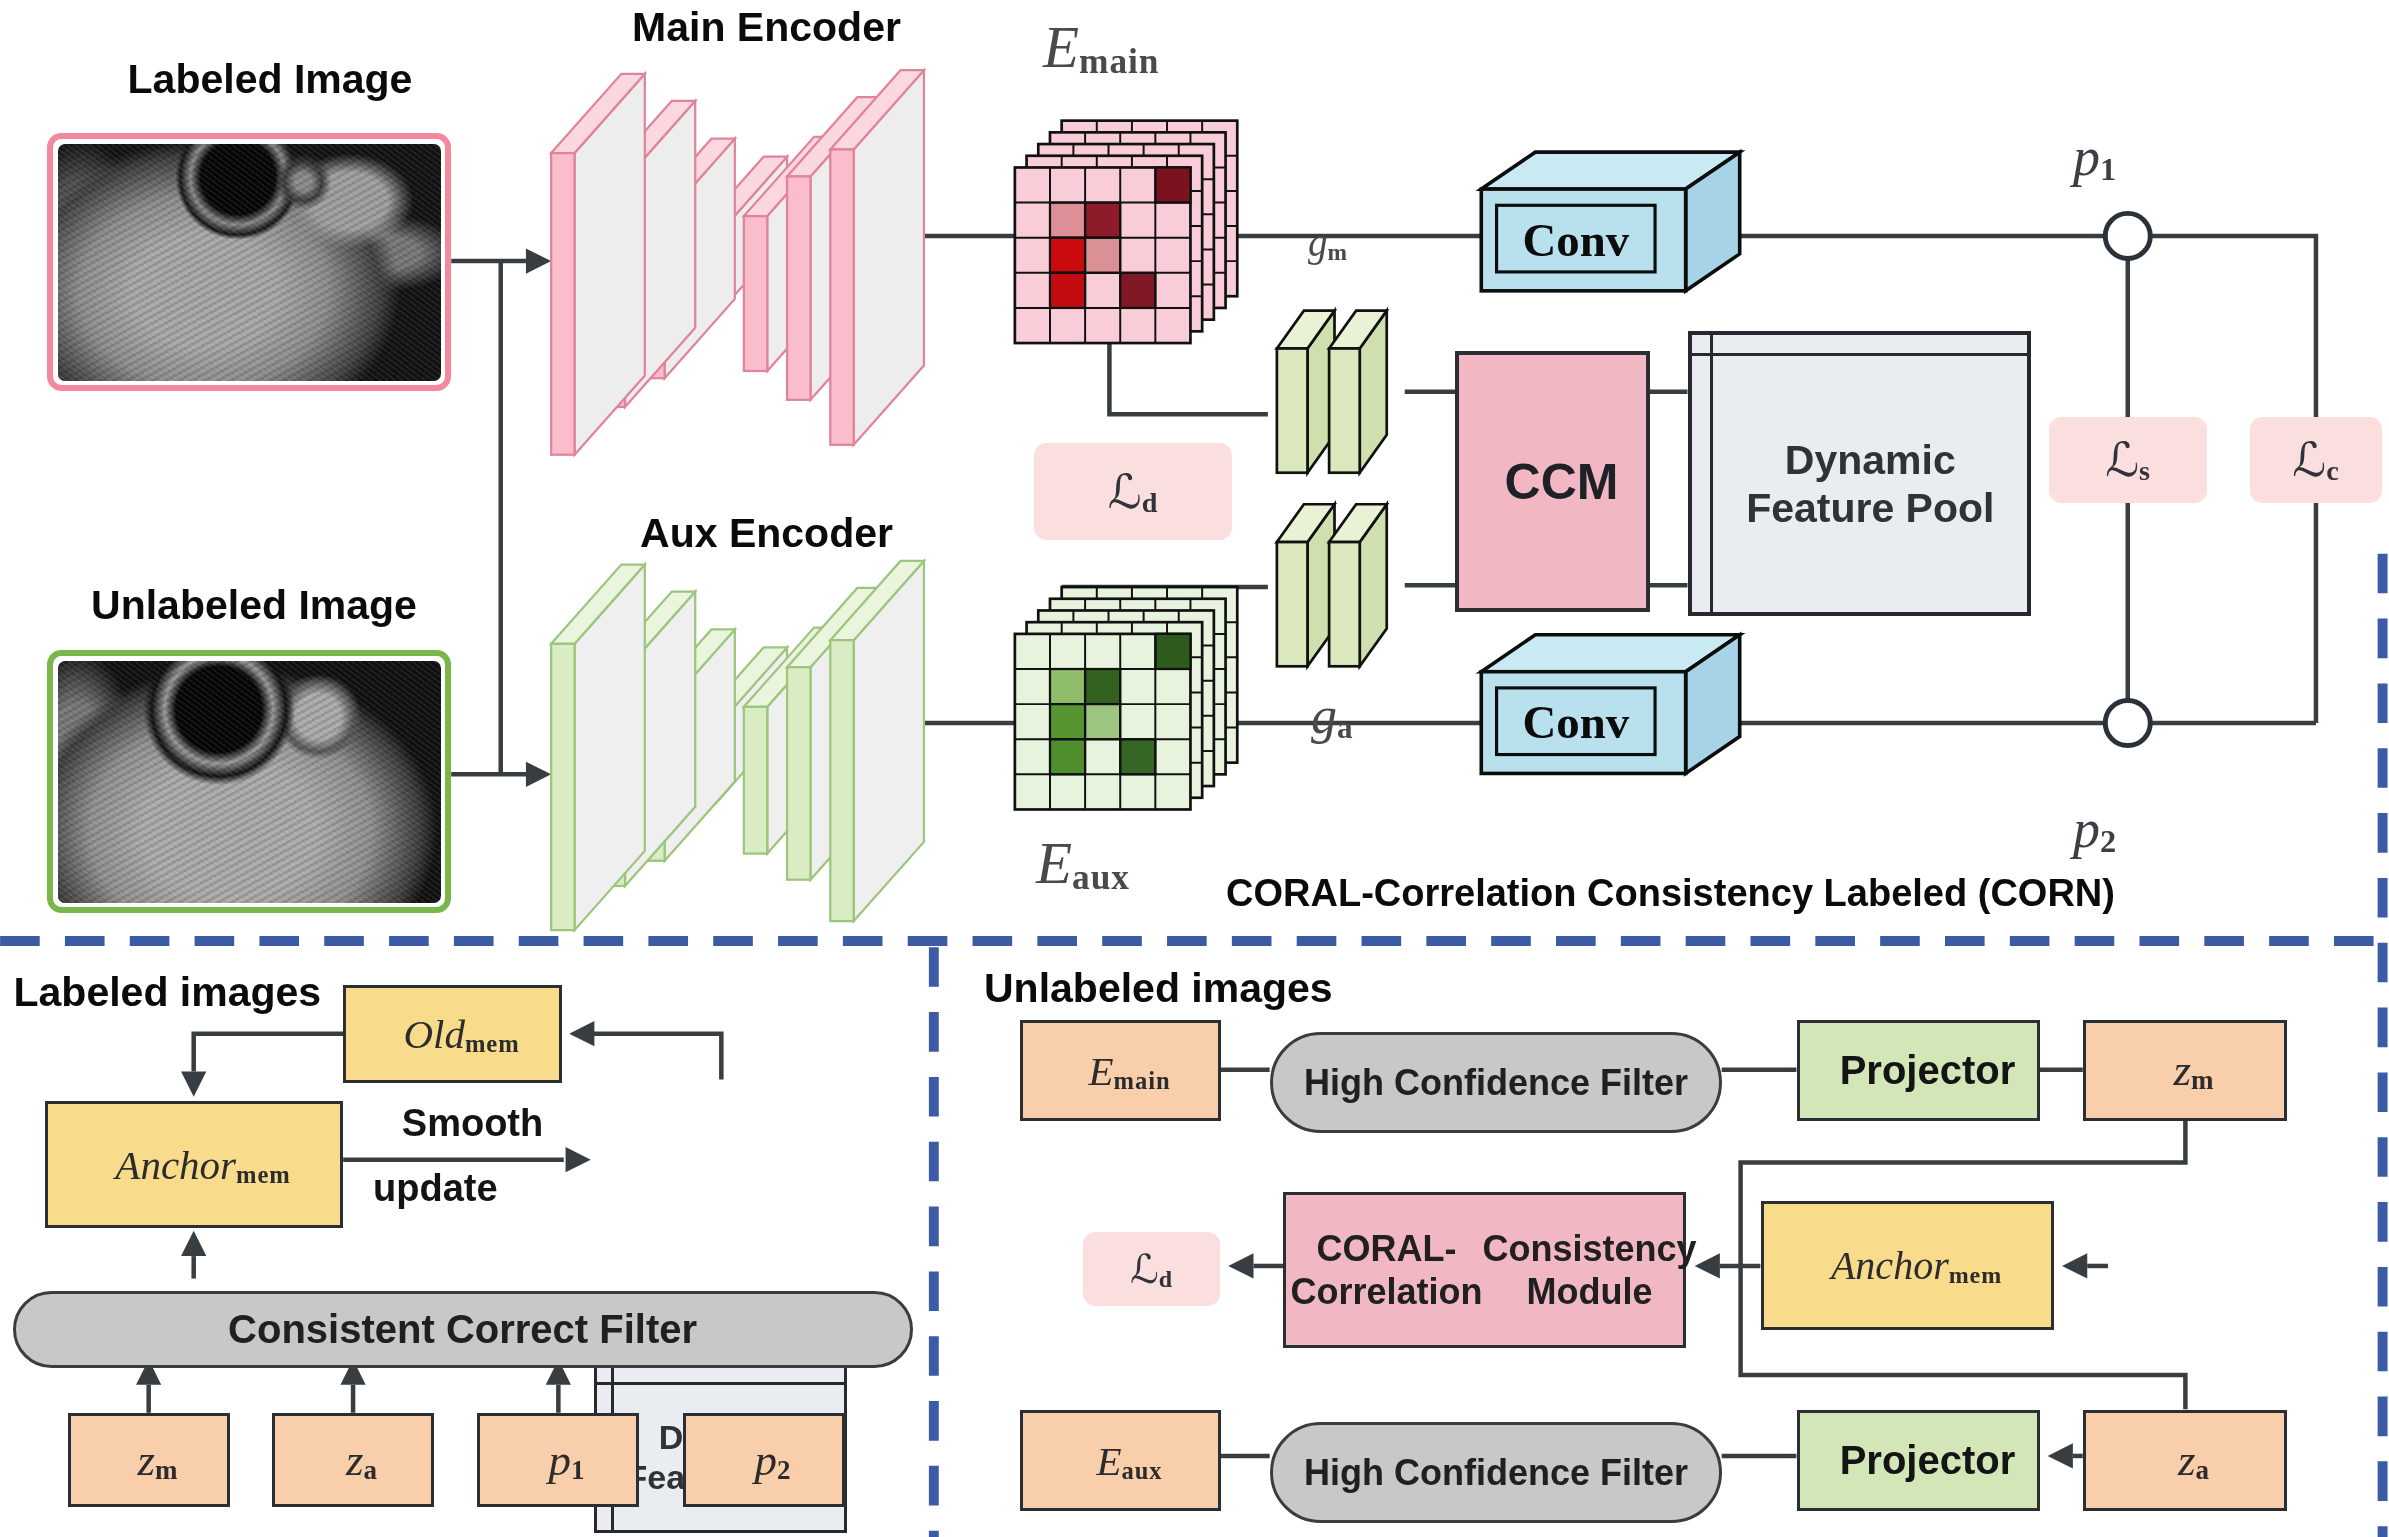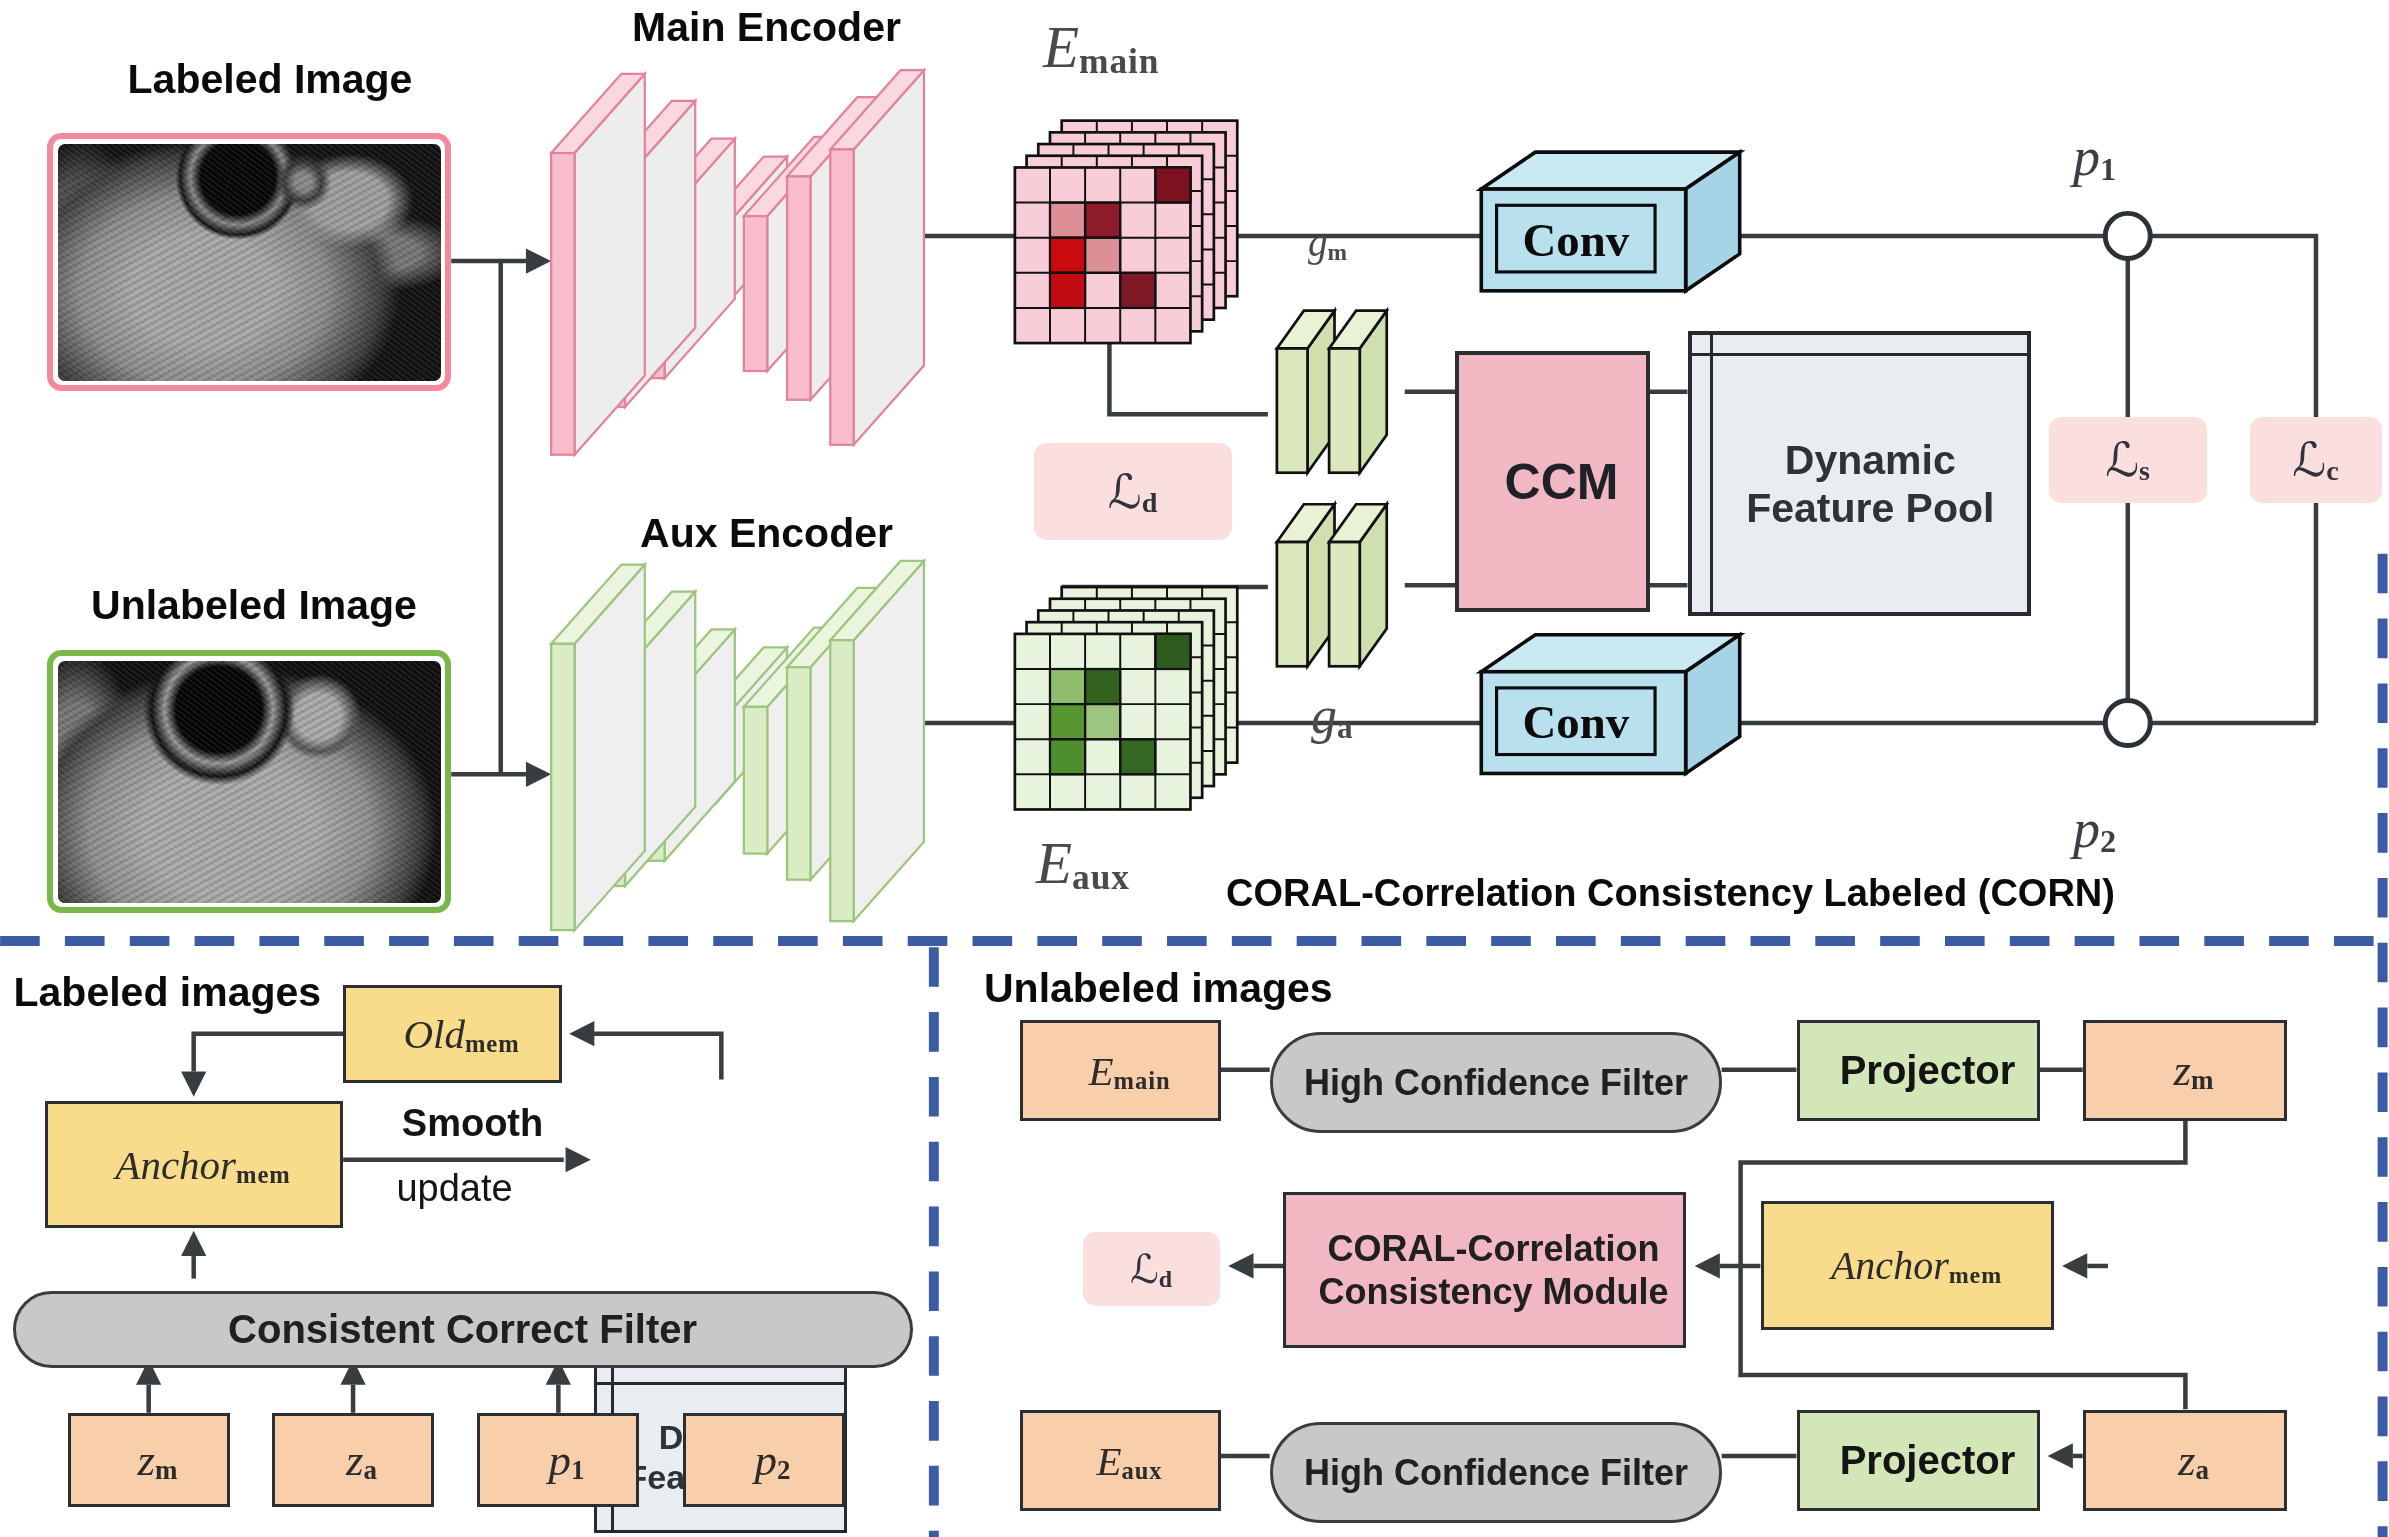--- a/index.html
+++ b/index.html
@@ -20,21 +20,21 @@
         display:flex;align-items:center;justify-content:center;margin-top:12px;}
   .pill .t{font-weight:bold;font-size:38px;color:#202020;white-space:nowrap;}
   .losschip{background:#fbdede;border-radius:12.6px;display:flex;align-items:center;justify-content:center;}
   .losschip .mathlab{color:#30343a;font-size:47px;}
   .graybox{background:#e9edf2;border:4.5px solid #262a2e;position:relative;}
   .graybox .dline-h{position:absolute;left:0;right:0;top:18px;border-top:3.6px solid #262a2e;}
   .graybox .dline-v{position:absolute;top:0;bottom:0;left:18px;border-left:3.6px solid #262a2e;}
   .graybox .dfptext{position:absolute;left:21.6px;top:21.6px;right:0;bottom:0;
         display:flex;flex-direction:column;align-items:center;justify-content:center;
         font-weight:bold;color:#2e3338;text-align:center;line-height:1.18;}
-  .twoline{display:flex;flex-direction:column;align-items:center;justify-content:center;
+  .twoline{display:flex;flex-direction:row;align-items:center;justify-content:center;
         font-weight:bold;color:#202020;text-align:center;line-height:1.2;}
   .photo{border-radius:14.4px;padding:4.5px;background:#fff;}
   .photo .ph-in{position:relative;width:100%;height:100%;border-radius:7.2px;overflow:hidden;}
   .photo .noise{position:absolute;left:0;top:0;right:0;bottom:0;
      background-image:repeating-linear-gradient(37deg,rgba(255,255,255,.07) 0 1.8px,transparent 1.8px 4.5px),
                       repeating-linear-gradient(-29deg,rgba(0,0,0,.14) 0 2.7px,transparent 2.7px 6.3px);}
   #photo-labeled{border:6.3px solid #f2899c;}
   #photo-unlabeled{border:6.3px solid #79b74a;}
   #photo-labeled .ph-bg{position:absolute;inset:0;background:
      radial-gradient(circle 47px at 64% 16%, #8a8a8a 0 18%, #3a3a3a 40%, transparent 60%),
@@ -364,21 +364,21 @@
 
   <div class="abs box yellow" style="left:343px;top:985px;width:219px;height:98px;">
     <span class="mathlab" style="font-size:41px;color:#2c2c2c;"><span>Old</span><sub>mem</sub></span>
   </div>
 
   <div class="abs box yellow" style="left:45px;top:1101px;width:298px;height:127px;">
     <span class="mathlab" style="font-size:41px;color:#2c2c2c;"><span>Anchor</span><sub>mem</sub></span>
   </div>
 
   <div class="abs" style="left:378px;top:1102px;width:189px;font-weight:bold;font-size:38px;text-align:center;">Smooth</div>
-  <div class="abs" style="left:360px;top:1167px;width:189px;font-weight:normal;font-size:38px;text-align:center;">update</div>
+  <div class="abs" style="left:373px;top:1167px;width:189px;font-weight:bold;font-size:38px;">update</div>
 
   <div class="abs graybox" style="left:594px;top:1080px;width:253px;height:168px;border-width:3.6px;">
     <div class="dline-h" style="top:14.4px;"></div>
     <div class="dline-v" style="left:14.4px;"></div>
     <div class="dfptext" style="font-size:34px;left:18px;top:16px;">
       <span>Dynamic</span>
       <span>Feature Pool</span>
     </div>
   </div>
 

